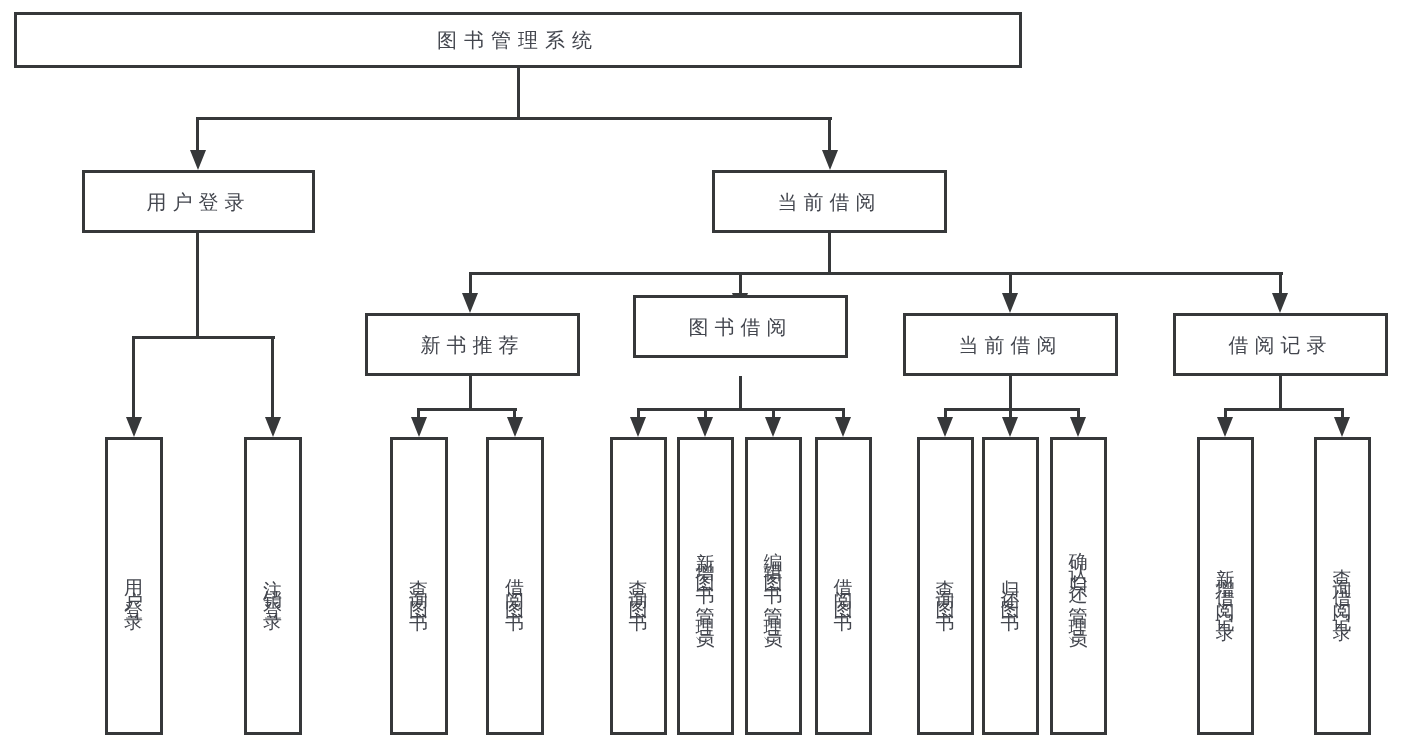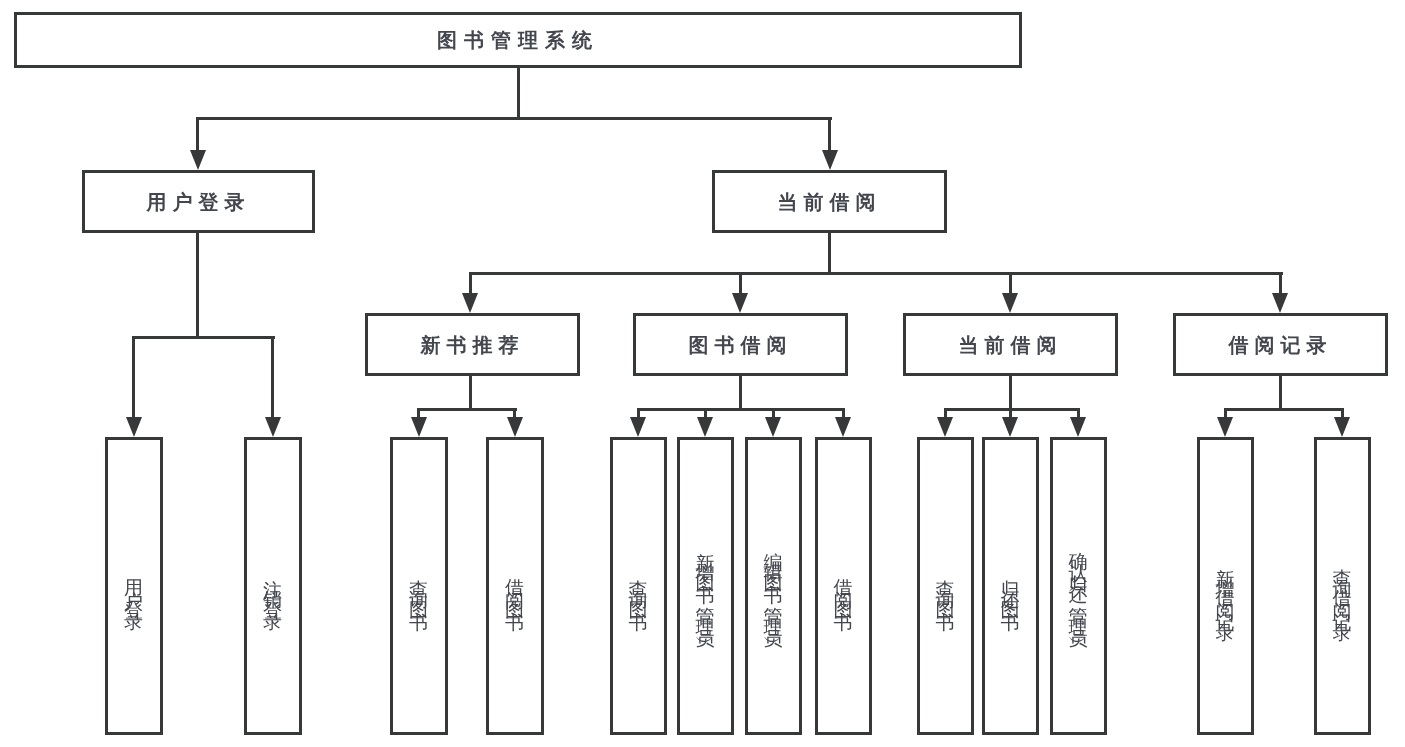--- a/index.html
+++ b/index.html
@@ -18,21 +18,21 @@
   }
   .box{
     position:absolute;
     box-sizing:border-box;
     border:3px solid var(--line);
     background:#fff;
     display:flex;align-items:center;justify-content:center;
   }
   .hl{
     font-size:20px;letter-spacing:6px;color:var(--text);
-    white-space:nowrap;line-height:1;font-weight:bold;
+    white-space:nowrap;line-height:1;
   }
   .hl.root{font-size:20px;letter-spacing:7px;}
   .vl{
     writing-mode:vertical-rl;
     text-orientation:mixed;
     font-size:19px;letter-spacing:11px;color:var(--text);
     line-height:1;white-space:nowrap;
   }
   .vline{position:absolute;width:3px;background:var(--line);}
   .hline{position:absolute;height:3px;background:var(--line);}
@@ -86,21 +86,21 @@
   <div class="vline" style="left:739px;top:272px;height:24px"></div>
   <div class="tri" style="left:732px;top:293px"></div>
   <div class="vline" style="left:1009px;top:272px;height:24px"></div>
   <div class="tri" style="left:1002px;top:293px"></div>
   <div class="vline" style="left:1279px;top:272px;height:24px"></div>
   <div class="tri" style="left:1272px;top:293px"></div>
 
   <div class="box" style="left:365px;top:313px;width:215px;height:63px">
     <span class="hl">新书推荐</span>
   </div>
-  <div class="box" style="left:633px;top:313px;width:215px;height:63px">
+  <div class="box" style="left:633px;top:295px;width:215px;height:63px">
     <span class="hl">图书借阅</span>
   </div>
   <div class="box" style="left:1173px;top:313px;width:215px;height:63px">
     <span class="hl">借阅记录</span>
   </div>
   <div class="box" style="left:903px;top:313px;width:215px;height:63px">
     <span class="hl">当前借阅</span>
   </div>
 
   <div class="vline" style="left:469px;top:376px;height:35px"></div>

